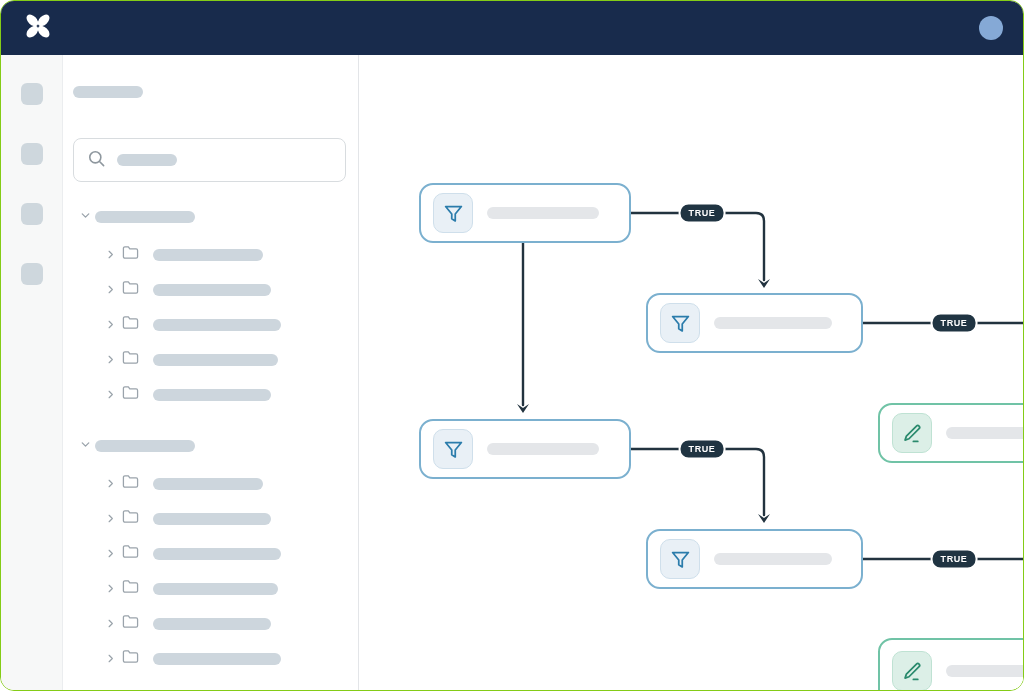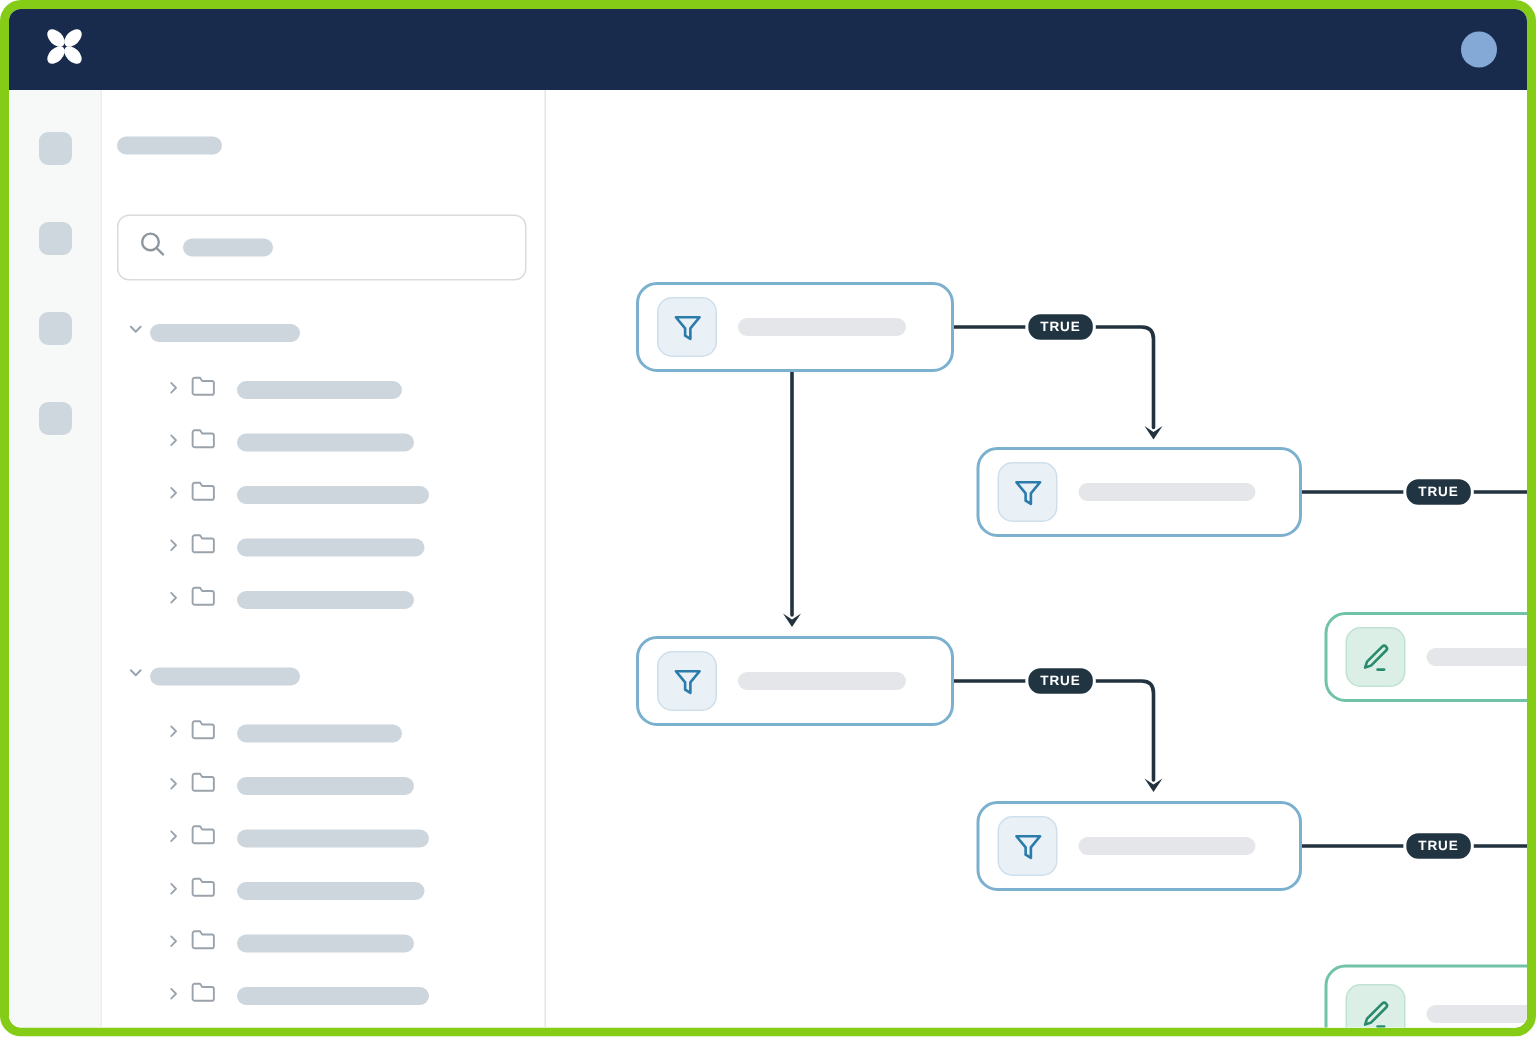--- a/index.html
+++ b/index.html
@@ -5,21 +5,21 @@
   * { box-sizing: border-box; margin: 0; padding: 0; }
   body {
     font-family: "Liberation Sans", sans-serif;
     background: #ffffff;
     width: 1024px; height: 691px;
     overflow: hidden;
   }
   .window {
     position: relative;
     width: 1024px; height: 691px;
-    border: 6px solid #84cc16;
+    border: 1px solid #84cc16;
     border-radius: 14px;
     overflow: hidden;
     background: #ffffff;
   }
   
   .topbar {
     height: 54px;
     background: #182b4c;
     display: flex;
     align-items: center;

